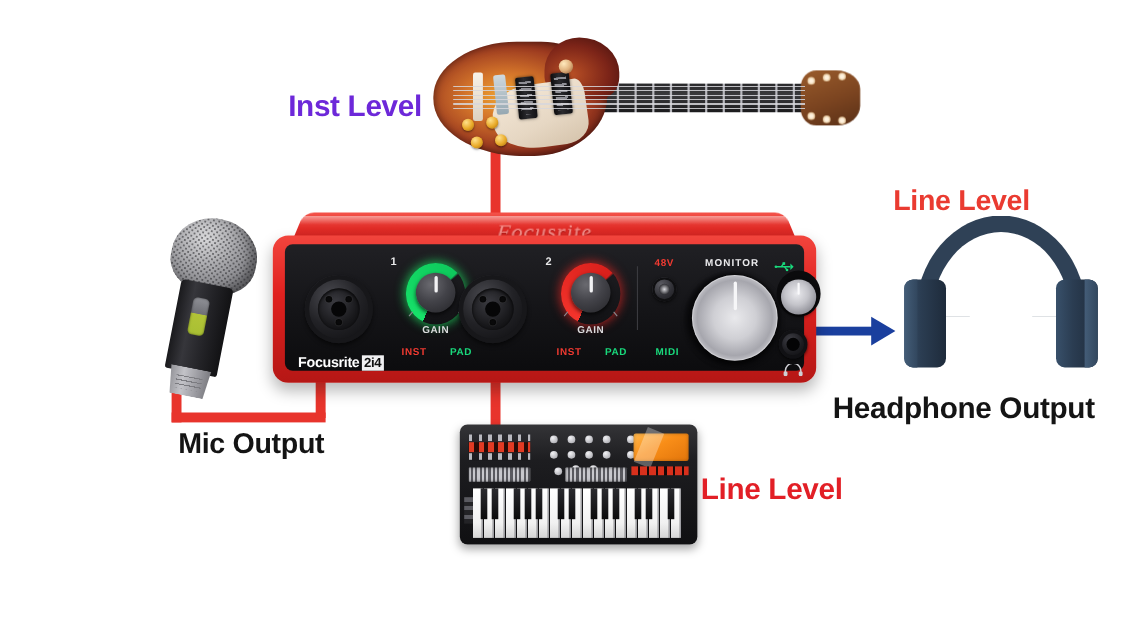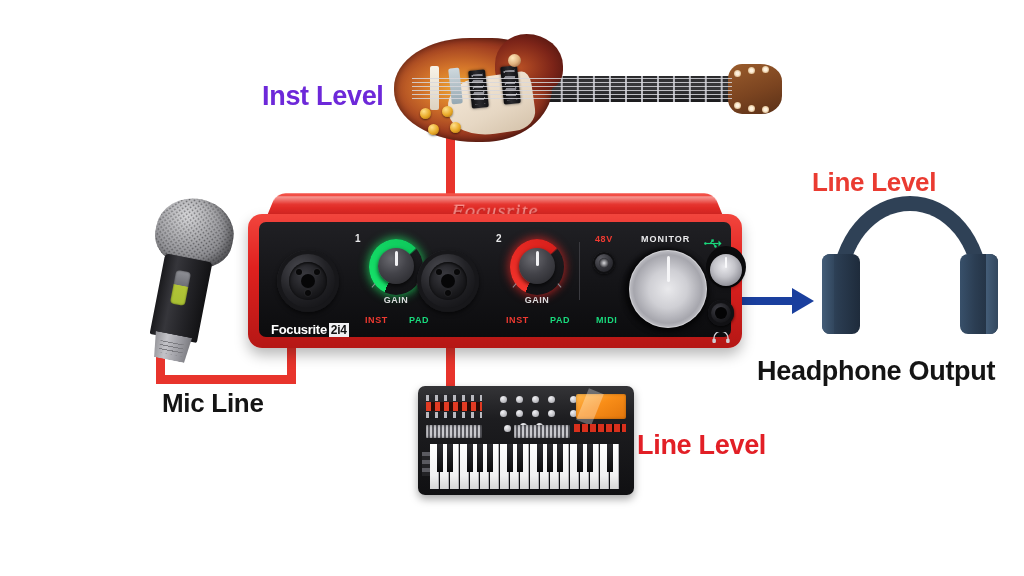--- a/index.html
+++ b/index.html
@@ -583,19 +583,19 @@
     <div class="hp-arm" id="hpArmL"></div>
     <div class="hp-arm" id="hpArmR"></div>
     <div class="hp-cup" id="hpCupL">
       <div class="pad"></div>
     </div>
     <div class="hp-cup" id="hpCupR">
       <div class="pad"></div>
     </div>
   </div>
 
-  <div class="lbl" id="lbl-mic-input">Mic Line</div>
+  <div class="lbl" id="lbl-mic-input">Mic Output</div>
   <div class="lbl" id="lbl-inst-level">Inst Level</div>
   <div class="lbl" id="lbl-line-level-r">Line Level</div>
   <div class="lbl" id="lbl-headphone-out">Headphone Output</div>
   <div class="lbl" id="lbl-line-level-b">Line Level</div>
 
 </div>
 
 </body></html>

